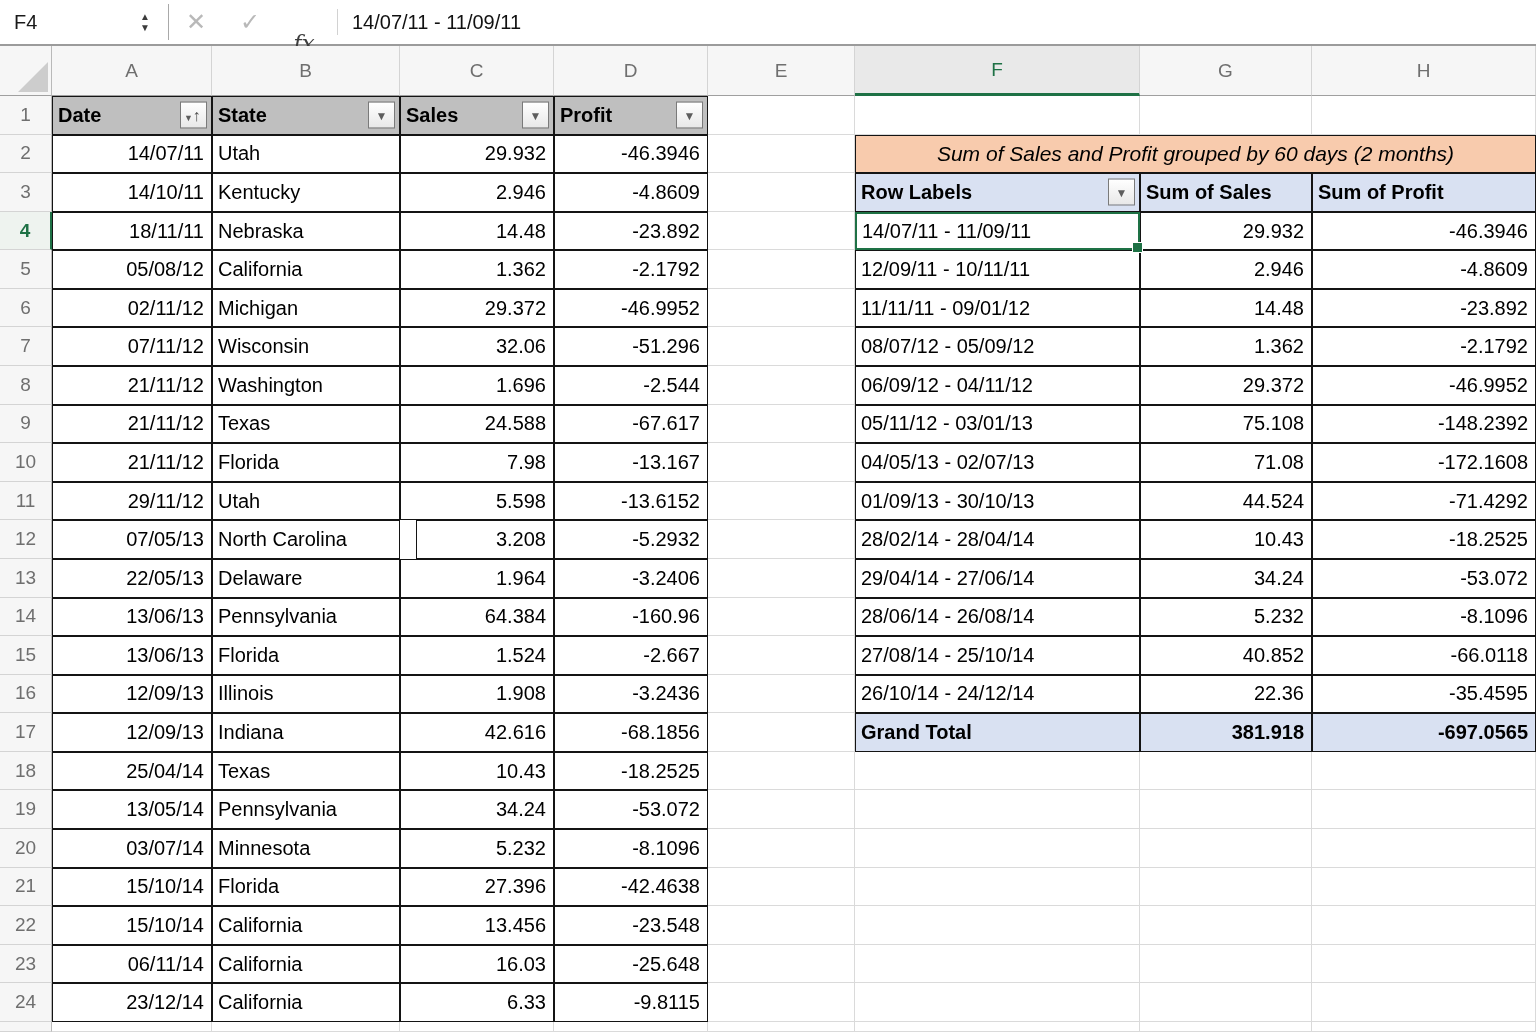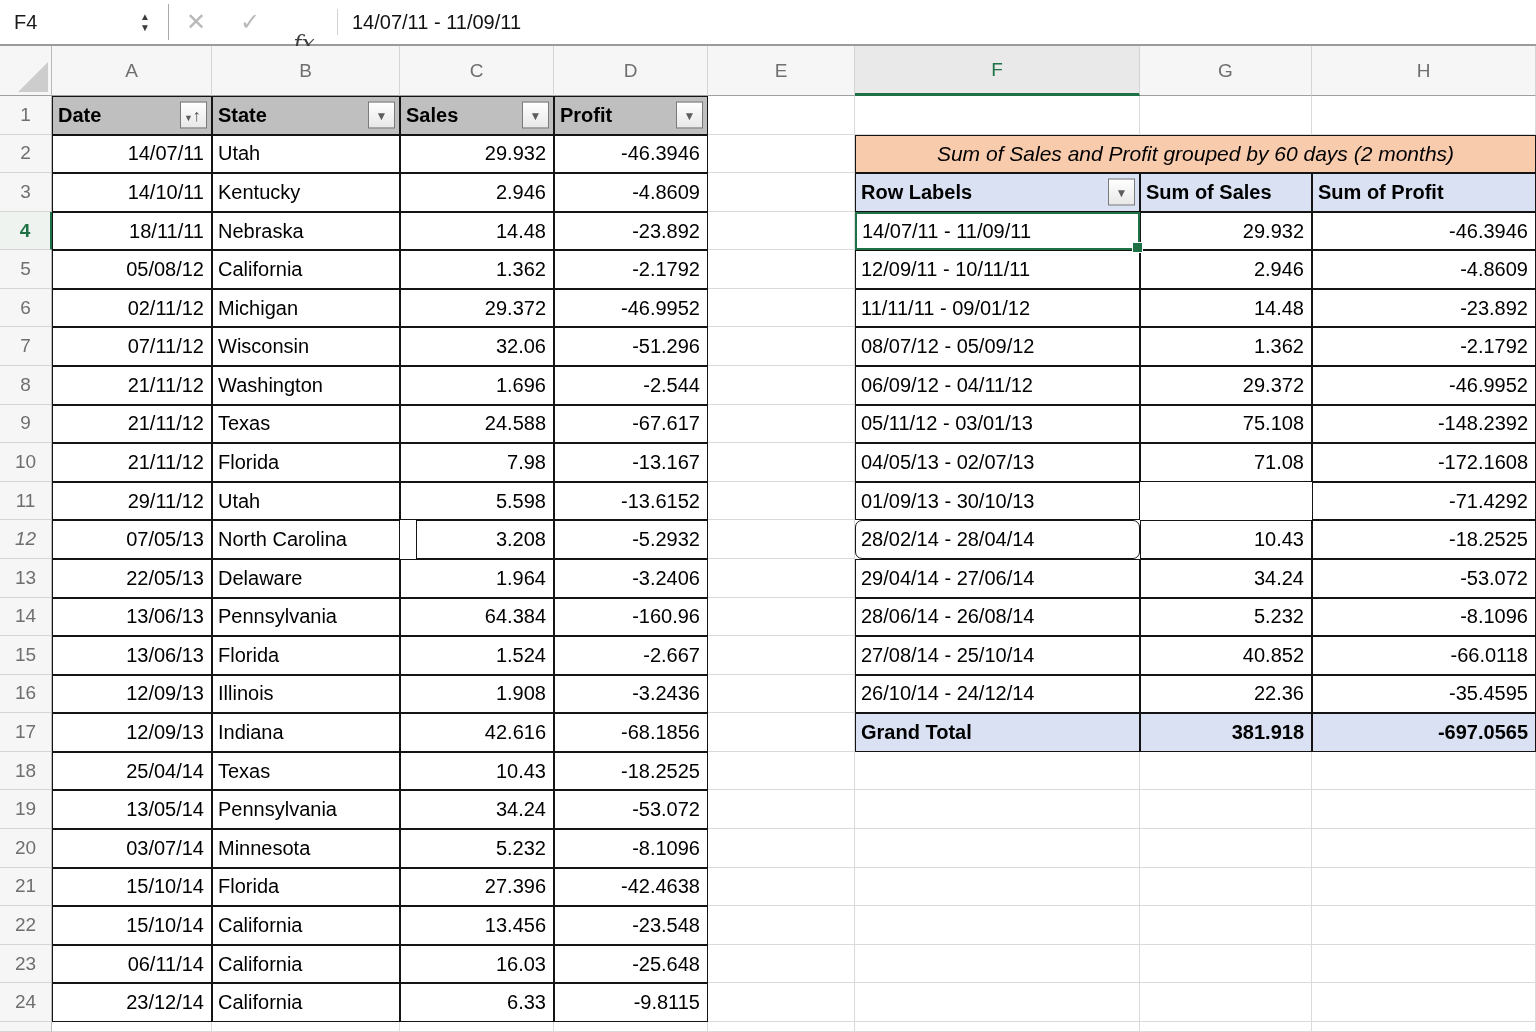--- a/index.html
+++ b/index.html
@@ -194,28 +194,29 @@
       <div class="cell tb txt" style="grid-area: 11 / 7;">04/05/13 - 02/07/13</div>
       <div class="cell tb num" style="grid-area: 11 / 8;">71.08</div>
       <div class="cell tb num" style="grid-area: 11 / 9;">-172.1608</div>
       <div class="cell rh" style="grid-area: 12 / 1;">11</div>
       <div class="cell tb num" style="grid-area: 12 / 2;">29/11/12</div>
       <div class="cell tb txt" style="grid-area: 12 / 3;">Utah</div>
       <div class="cell tb num" style="grid-area: 12 / 4;">5.598</div>
       <div class="cell tb num" style="grid-area: 12 / 5;">-13.6152</div>
       <div class="cell" style="grid-area: 12 / 6;"></div>
       <div class="cell tb txt" style="grid-area: 12 / 7;">01/09/13 - 30/10/13</div>
+      <div class="cell tb num" style="grid-area: 12 / 8;">44.524</div>
       <div class="cell tb num" style="grid-area: 12 / 9;">-71.4292</div>
-      <div class="cell rh" style="grid-area: 13 / 1; font-style: italic;">12</div>
+      <div class="cell rh" style="grid-area: 13 / 1;">12</div>
       <div class="cell tb num" style="grid-area: 13 / 2;">07/05/13</div>
       <div class="cell tb txt" style="grid-area: 13 / 3;">North Carolina</div>
       <div class="cell tb num" style="grid-area: 13 / 4; margin-left: 16px;">3.208</div>
       <div class="cell tb num" style="grid-area: 13 / 5;">-5.2932</div>
       <div class="cell" style="grid-area: 13 / 6;"></div>
-      <div class="cell tb txt" style="grid-area: 13 / 7; border-radius: 7px;">28/02/14 - 28/04/14</div>
+      <div class="cell tb txt" style="grid-area: 13 / 7;">28/02/14 - 28/04/14</div>
       <div class="cell tb num" style="grid-area: 13 / 8;">10.43</div>
       <div class="cell tb num" style="grid-area: 13 / 9;">-18.2525</div>
       <div class="cell rh" style="grid-area: 14 / 1;">13</div>
       <div class="cell tb num" style="grid-area: 14 / 2;">22/05/13</div>
       <div class="cell tb txt" style="grid-area: 14 / 3;">Delaware</div>
       <div class="cell tb num" style="grid-area: 14 / 4;">1.964</div>
       <div class="cell tb num" style="grid-area: 14 / 5;">-3.2406</div>
       <div class="cell" style="grid-area: 14 / 6;"></div>
       <div class="cell tb txt" style="grid-area: 14 / 7;">29/04/14 - 27/06/14</div>
       <div class="cell tb num" style="grid-area: 14 / 8;">34.24</div>

